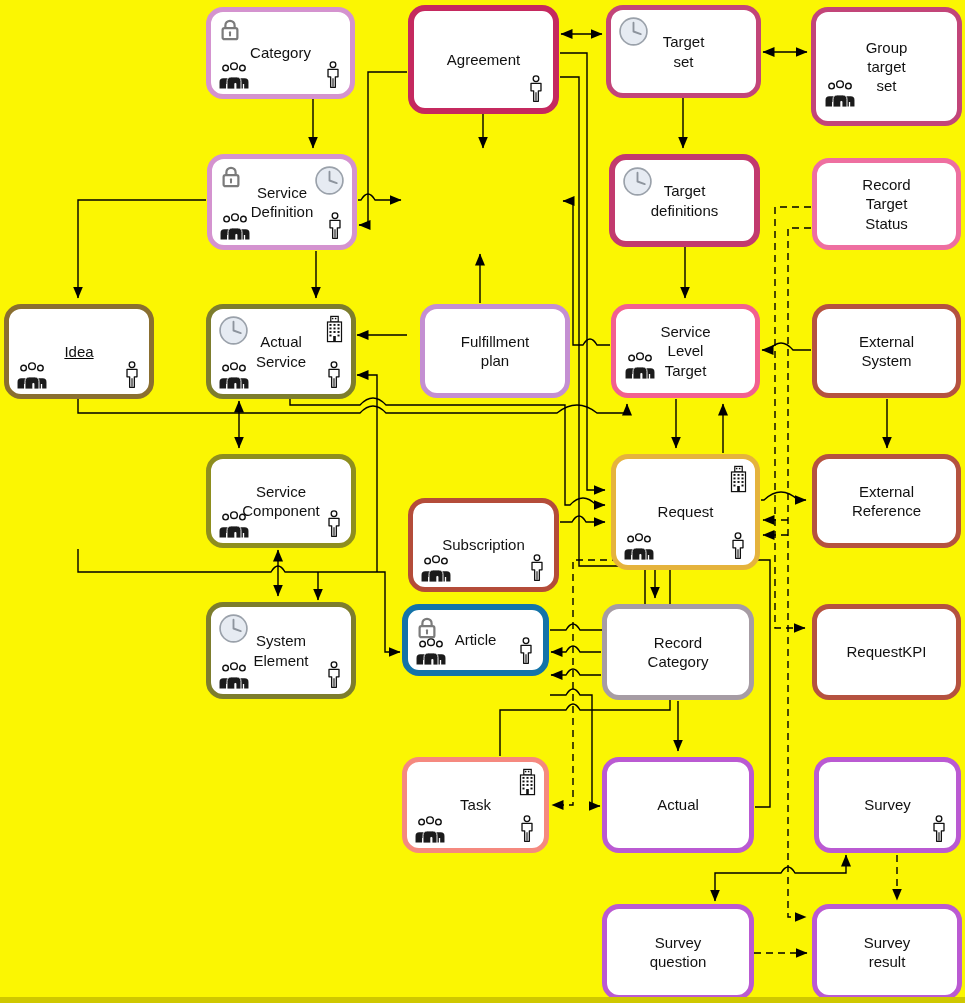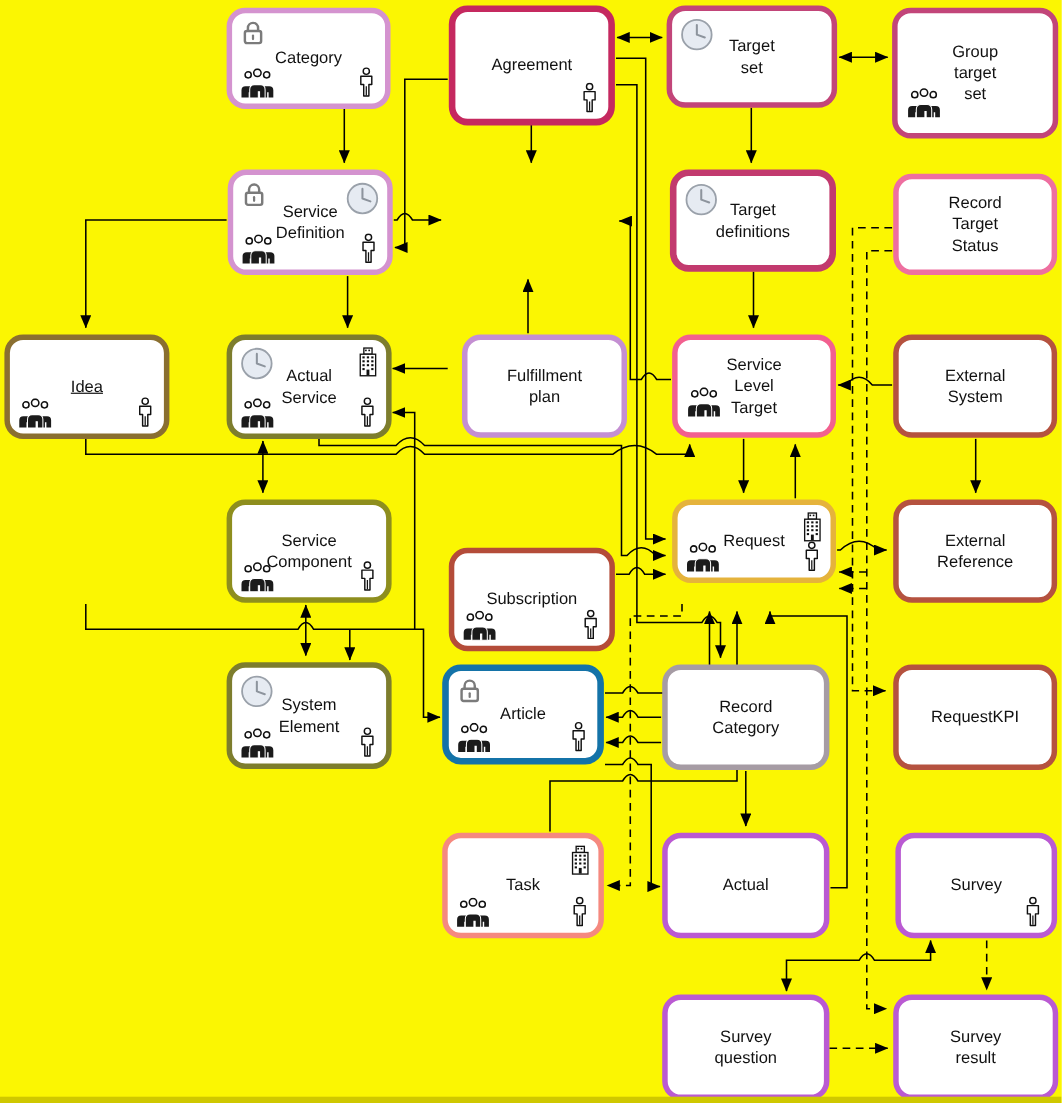--- a/index.html
+++ b/index.html
@@ -271,21 +271,21 @@
           <path d="M20.5 28.5v-7q0-4 4-4h5q4 0 4 4v7h-4.6v-5h-1.4v5z" fill="#1b1b1b"></path>
           <circle cx="18" cy="4.5" r="3.6" fill="#fff" stroke="#111" stroke-width="1.5"></circle>
           <path d="M10.5 29v-8q0-5 4.5-5h6q4.5 0 4.5 5v8h-5.4v-6h-1.2v6z" fill="#1b1b1b" stroke="#fff" stroke-width="1"></path>
         </svg></span>
       <span class="icon br"><svg viewBox="0 0 17 30" width="16" height="29">
           <circle cx="8.5" cy="3.6" r="3" fill="#fff" stroke="#111" stroke-width="1.4"></circle>
           <path d="M3.2 8.4h10.6v8H11v11.2H6V16.4H3.2z" fill="#fff" stroke="#111" stroke-width="1.4" stroke-linejoin="round"></path>
           <path d="M8.5 18v9" stroke="#111" stroke-width="1.2"></path>
         </svg></span>
     </div>
-    <div class="node" style="left: 611px; top: 454px; width: 149px; height: 76px; border-color: rgb(229, 179, 60); border-width: 5px; background-color: rgb(255, 255, 255);">
+    <div class="node" style="left: 611px; top: 454px; width: 149px; height: 116px; border-color: rgb(229, 179, 60); border-width: 5px; background-color: rgb(255, 255, 255);">
       <div class="lbl">Request</div>
       <span class="icon tr"><svg viewBox="0 0 20 30" width="19" height="28">
           <rect x="6" y="1.5" width="8" height="6" fill="#fff" stroke="#111" stroke-width="1.3"></rect>
           <rect x="2.5" y="7.5" width="15" height="21" fill="#fff" stroke="#111" stroke-width="1.3"></rect>
           <g fill="#111">
             <rect x="7.2" y="3" width="1.6" height="1.6"></rect>
             <rect x="10.4" y="3" width="1.6" height="1.6"></rect>
             <rect x="4.6" y="9.6" width="2.2" height="2"></rect>
             <rect x="8.9" y="9.6" width="2.2" height="2"></rect>
             <rect x="13.2" y="9.6" width="2.2" height="2"></rect>
@@ -332,21 +332,21 @@
           <path d="M20.5 28.5v-7q0-4 4-4h5q4 0 4 4v7h-4.6v-5h-1.4v5z" fill="#1b1b1b"></path>
           <circle cx="18" cy="4.5" r="3.6" fill="#fff" stroke="#111" stroke-width="1.5"></circle>
           <path d="M10.5 29v-8q0-5 4.5-5h6q4.5 0 4.5 5v8h-5.4v-6h-1.2v6z" fill="#1b1b1b" stroke="#fff" stroke-width="1"></path>
         </svg></span>
       <span class="icon br"><svg viewBox="0 0 17 30" width="16" height="29">
           <circle cx="8.5" cy="3.6" r="3" fill="#fff" stroke="#111" stroke-width="1.4"></circle>
           <path d="M3.2 8.4h10.6v8H11v11.2H6V16.4H3.2z" fill="#fff" stroke="#111" stroke-width="1.4" stroke-linejoin="round"></path>
           <path d="M8.5 18v9" stroke="#111" stroke-width="1.2"></path>
         </svg></span>
     </div>
-    <div class="node" style="left: 402px; top: 604px; width: 147px; height: 91px; border-color: rgb(20, 115, 168); border-width: 6px; background-color: rgb(255, 255, 255);">
+    <div class="node" style="left: 402px; top: 604px; width: 147px; height: 72px; border-color: rgb(20, 115, 168); border-width: 6px; background-color: rgb(255, 255, 255);">
       <div class="lbl">Article</div>
       <span class="icon tl"><svg viewBox="0 0 26 26" width="24" height="24">
           <path d="M8 11V8a5 5 0 0 1 10 0v3" fill="none" stroke="#7b7b7b" stroke-width="2.4"></path>
           <rect x="5" y="11" width="16" height="12" rx="2" fill="#fff" stroke="#7b7b7b" stroke-width="2.4"></rect>
           <path d="M13 15.5v3.5" stroke="#7b7b7b" stroke-width="2.2" stroke-linecap="round"></path>
         </svg></span>
       <span class="icon bl"><svg viewBox="0 0 36 30" width="34" height="28">
           <circle cx="9" cy="6.5" r="3" fill="#fff" stroke="#111" stroke-width="1.5"></circle>
           <circle cx="27" cy="6.5" r="3" fill="#fff" stroke="#111" stroke-width="1.5"></circle>
           <path d="M2.5 28.5v-7q0-4 4-4h5q4 0 4 4v7h-4.6v-5h-1.4v5z" fill="#1b1b1b"></path>

